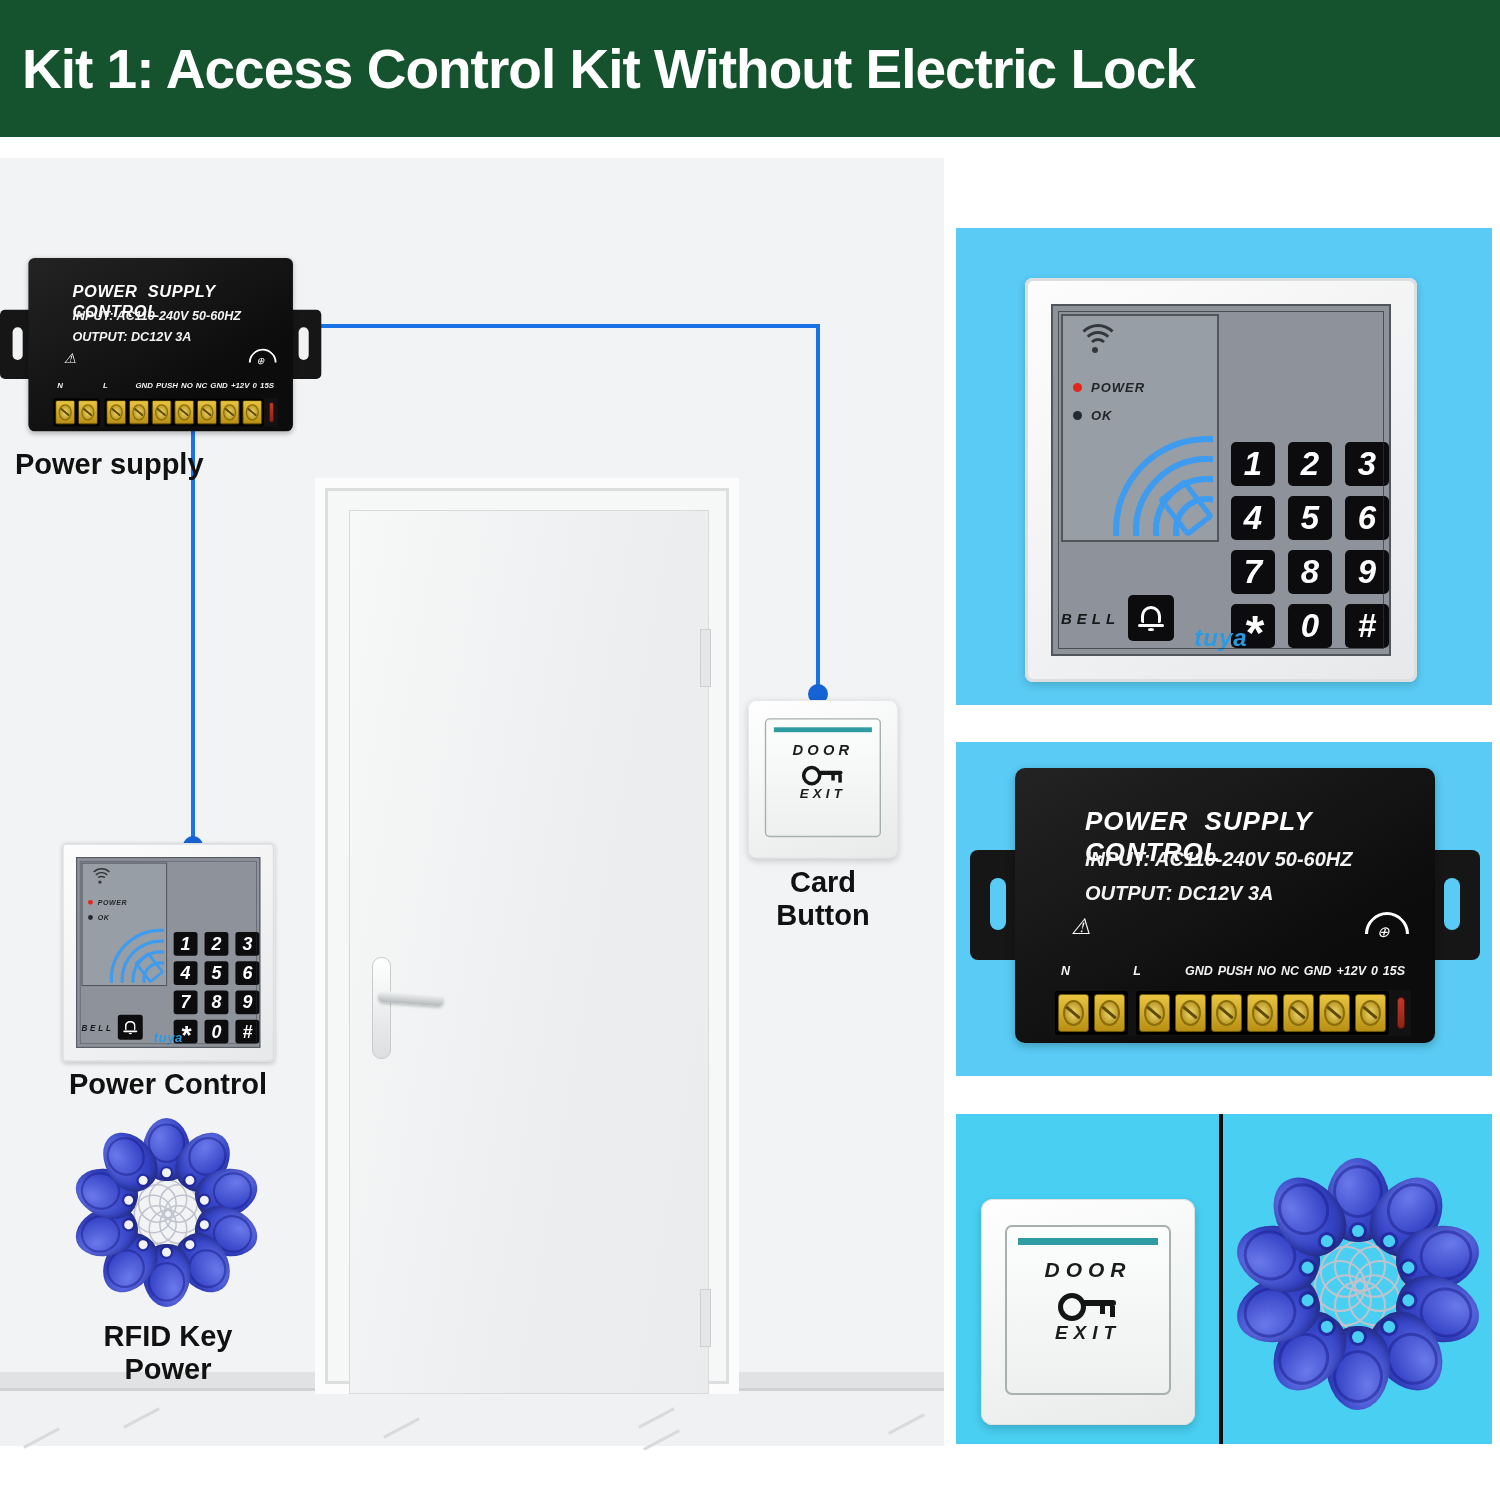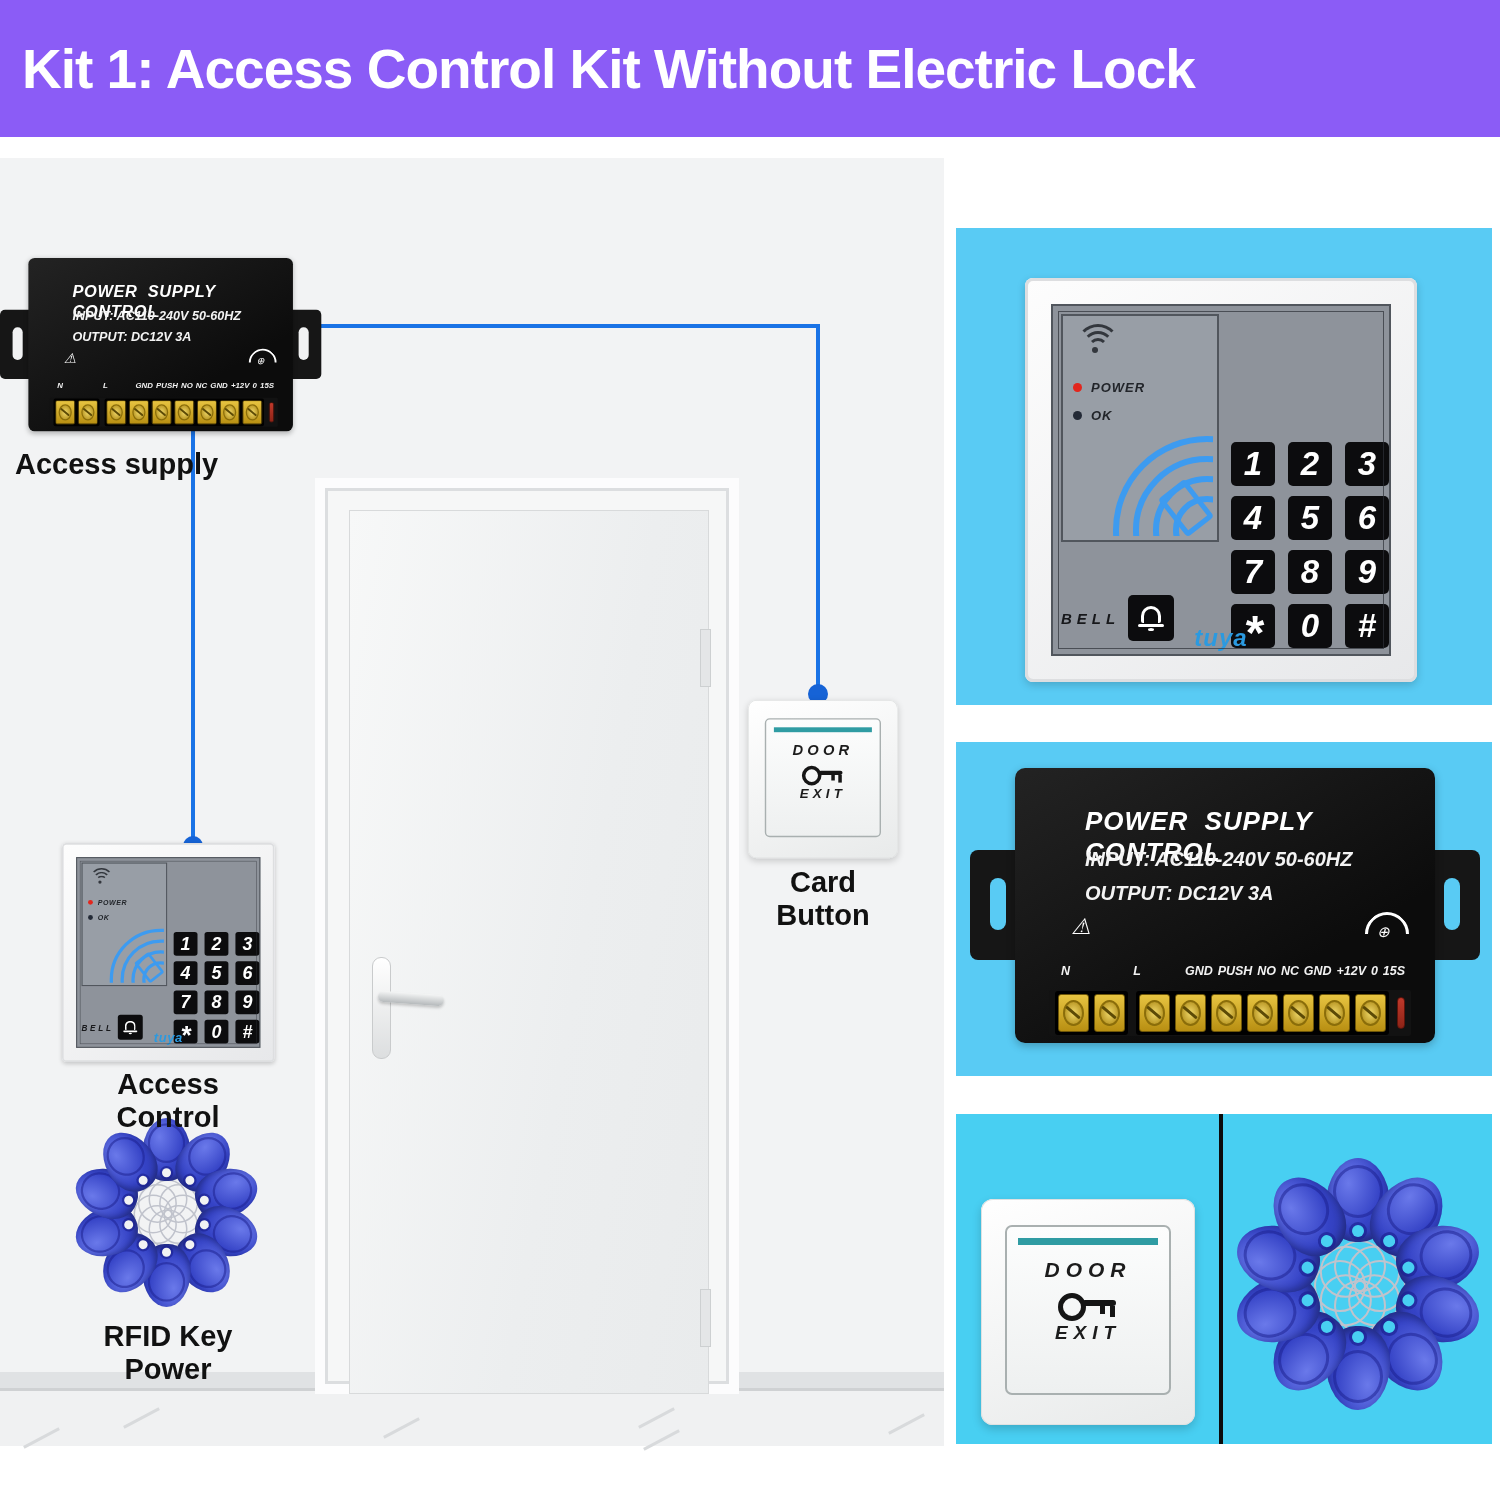--- a/index.html
+++ b/index.html
@@ -1,20 +1,20 @@
 <!DOCTYPE html>
 <html><head>
 <meta charset="utf-8">
 <style>
   html,body{margin:0;padding:0;background:#ffffff;}
   .page{position:relative;width:1500px;height:1500px;background:#ffffff;overflow:hidden;
         font-family:"Liberation Sans",sans-serif;}
 
   
-  .banner{position:absolute;left:0;top:0;width:1500px;height:137px;background:#8b5cf6;
+  .banner{position:absolute;left:0;top:0;width:1500px;height:137px;background:#14532d;
           display:flex;align-items:center;}
   .banner h1{margin:0 0 0 22px;color:#fff;font-size:55px;font-weight:bold;letter-spacing:-1px;}
 
   
   .wall{position:absolute;left:0;top:158px;width:944px;height:1288px;background:#f2f3f4;}
   .baseboard{position:absolute;left:0;top:1372px;width:944px;height:19px;background:#e0e2e4;
              box-shadow:inset 0 -3px 0 #cfd1d3;}
   .floor{position:absolute;left:0;top:1391px;width:944px;height:55px;background:#f0f1f2;}
   .tl{position:absolute;width:3px;height:40px;background:#d8dadc;transform:rotate(62deg);}
 
@@ -268,21 +268,21 @@
                 <span class="tcell"></span>
                 <span class="tcell"></span>
                 <span class="tcell"></span>
               </span>
             <span class="redbtn"></span>
           </div>
         </div>
       </div>
     </div>
   </div>
-  <div class="scene-label" style="left:15px;top:448px;">Access supply</div>
+  <div class="scene-label" style="left:15px;top:448px;">Power supply</div>
 
   <div class="abs" style="left:62px;top:843px;z-index:4;">
     <div class="s054">
       <div class="keypad">
         <div class="kp-frame"></div>
         <div class="kp-panel">
           <div class="kp-reader">
             <div class="wifi">
                 <span class="w1"></span>
                 <span class="w2"></span>
@@ -327,21 +327,21 @@
                   <b></b>
                   <em></em>
                 </span>
               </span>
           </div>
           <div class="tuya">tuya</div>
         </div>
       </div>
     </div>
   </div>
-  <div class="scene-label" style="left:62px;top:1068px;width:212px;text-align:center;">Access Control</div>
+  <div class="scene-label" style="left:62px;top:1068px;width:212px;text-align:center;">Power Control</div>
 
   <div class="abs ctx-wall" style="left:54px;top:1100px;z-index:3;">
     <div class="s075">
       <div class="fobs">
         <div class="rings">
             <span></span>
             <span></span>
             <span></span>
             <span></span>
             <span></span>

